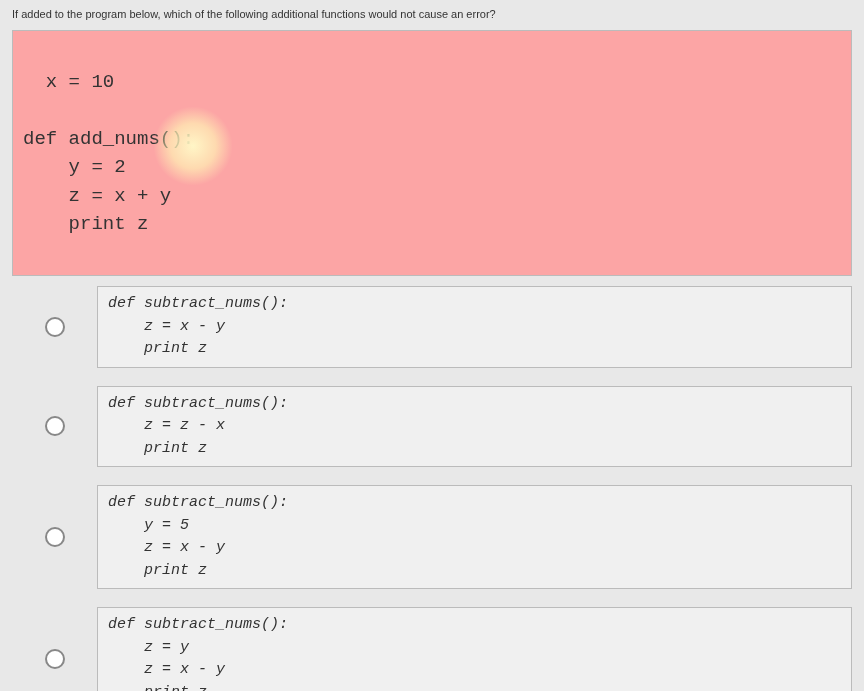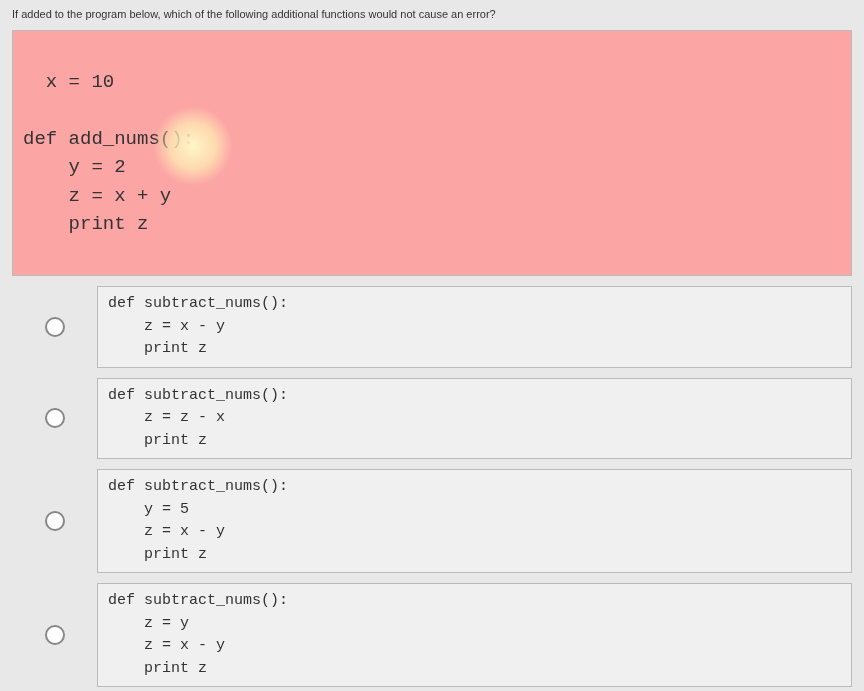--- a/index.html
+++ b/index.html
@@ -41,21 +41,22 @@
       border-radius: 50%;
       background: radial-gradient(circle, rgba(255,250,200,0.95) 0%, rgba(255,240,180,0.7) 40%, rgba(255,230,160,0) 70%);
       pointer-events: none;
     }
     .options-area {
       margin: 0 12px;
     }
     .option-row {
       display: flex;
       align-items: center;
-      margin-bottom: 10px;
+      margin-bottom: 18px;
+      font-style: italic;
     }
     .radio-cell {
       width: 85px;
       display: flex;
       justify-content: center;
       align-items: center;
     }
     .radio-btn {
       width: 20px;
       height: 20px;

